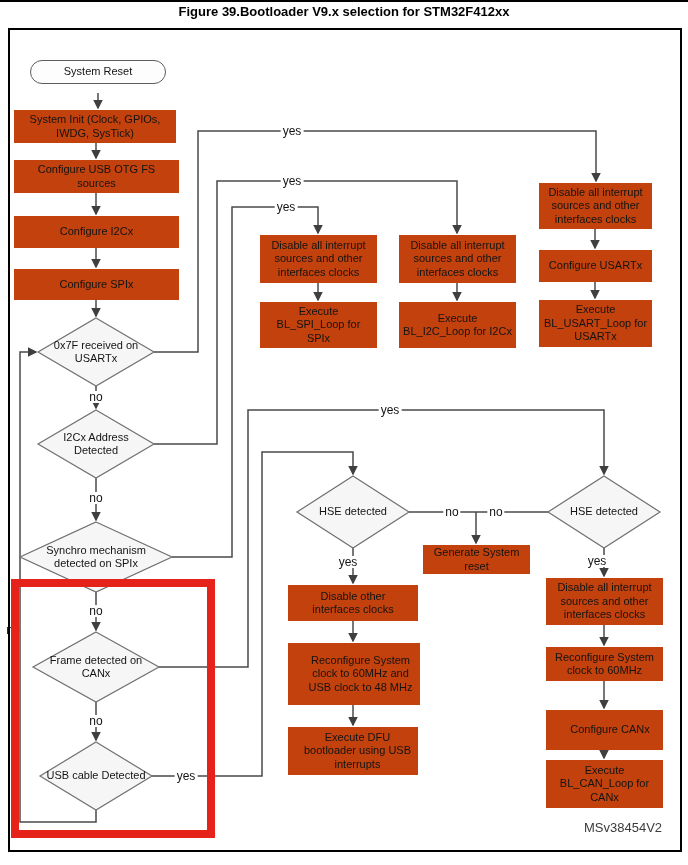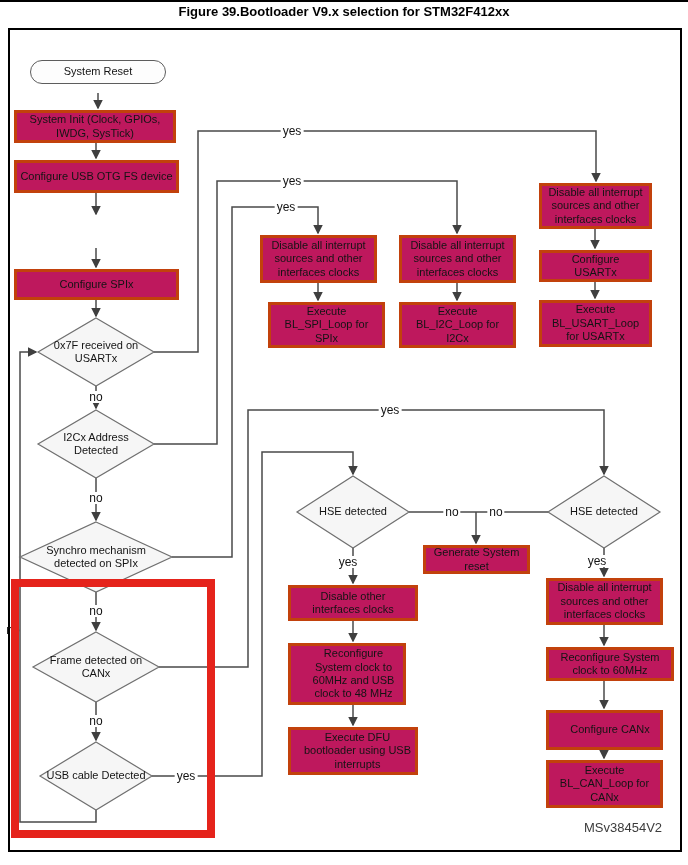--- a/index.html
+++ b/index.html
@@ -11,34 +11,34 @@
   .title{
     position:absolute;left:0;top:4px;width:688px;text-align:center;
     font-size:13px;font-weight:bold;color:#000;
   }
   .frame{
     position:absolute;left:8px;top:28px;width:674px;height:824px;
     border:2px solid #000;box-sizing:border-box;background:#fff;
   }
   .layer{position:absolute;left:0;top:0;width:688px;height:865px;z-index:1;}
   .node{
-    position:absolute;z-index:2;background:#be185d;border:3px solid #c2410c;
+    position:absolute;z-index:2;background:#c2410c;border:1px solid #c2410c;
     box-sizing:border-box;display:flex;align-items:center;justify-content:center;
     text-align:center;font-size:11px;line-height:1.22;color:#141414;padding:1px 3px;
   }
   .stadium{border-radius:17px;border:1px solid #5d5d5d;background:#fdfdfd;}
   .dtext{
     position:absolute;z-index:2;display:flex;align-items:center;justify-content:center;
     text-align:center;font-size:11px;line-height:1.22;color:#141414;background:transparent;
   }
   .lbl{
     position:absolute;z-index:3;transform:translate(-50%,-50%);
     background:#ffffff;font-size:12px;line-height:1;padding:0 2px;color:#141414;
   }
-  .narrow{padding:1px 28px;}
+  .narrow{padding:1px 5px;}
   .narrow2{padding:1px 14px;}
   .watermark{
     position:absolute;z-index:3;left:584px;top:820px;width:70px;text-align:right;
     font-size:13px;color:#3c3c3c;
   }
   .highlight{
     position:absolute;z-index:5;left:11px;top:579px;width:204px;height:259px;
     border:8px solid #e5231b;box-sizing:border-box;pointer-events:none;background:transparent;
   }
 </style>
@@ -92,49 +92,50 @@
       <polygon points="96,522 172,557 96,592 20,557"></polygon>
       <polygon points="96,632 159,667 96,702 33,667"></polygon>
       <polygon points="96,742 152,776 96,810 40,776"></polygon>
       <polygon points="353,476 409,512 353,548 297,512"></polygon>
       <polygon points="604,476 660,512 604,548 548,512"></polygon>
     </g>
   </svg>
 
   <div class="node stadium" style="left:30px;top:60px;width:136px;height:24px;">System Reset</div>
   <div class="node" style="left:14px;top:110px;width:162px;height:33px;">System Init (Clock, GPIOs, IWDG, SysTick)</div>
-  <div class="node" style="left:14px;top:160px;width:165px;height:33px;">Configure USB OTG FS device</div>
+  <div class="node" style="left:14px;top:160px;width:165px;height:33px;">Configure USB OTG FS sources</div>
+  <div class="node" style="left:14px;top:216px;width:165px;height:32px;">Configure I2Cx</div>
   <div class="node" style="left:14px;top:269px;width:165px;height:31px;">Configure SPIx</div>
 
   <div class="dtext" style="left:41px;top:318px;width:110px;height:68px;">0x7F received on USARTx</div>
   <div class="dtext" style="left:41px;top:410px;width:110px;height:68px;">I2Cx Address Detected</div>
   <div class="dtext" style="left:26px;top:522px;width:140px;height:70px;">Synchro mechanism detected on SPIx</div>
   <div class="dtext" style="left:36px;top:632px;width:120px;height:70px;">Frame detected on CANx</div>
   <div class="dtext" style="left:41px;top:742px;width:110px;height:68px;">USB cable Detected</div>
   <div class="dtext" style="left:298px;top:476px;width:110px;height:72px;">HSE detected</div>
   <div class="dtext" style="left:549px;top:476px;width:110px;height:72px;">HSE detected</div>
 
   <div class="node" style="left:260px;top:235px;width:117px;height:48px;">Disable all interrupt sources and other interfaces clocks</div>
-  <div class="node" style="left:268px;top:302px;width:117px;height:46px;">Execute BL_SPI_Loop for SPIx</div>
+  <div class="node" style="left:260px;top:302px;width:117px;height:46px;">Execute BL_SPI_Loop for SPIx</div>
 
   <div class="node" style="left:399px;top:235px;width:117px;height:48px;">Disable all interrupt sources and other interfaces clocks</div>
   <div class="node" style="left:399px;top:302px;width:117px;height:46px;">Execute BL_I2C_Loop for I2Cx</div>
 
   <div class="node" style="left:539px;top:183px;width:113px;height:46px;">Disable all interrupt sources and other interfaces clocks</div>
   <div class="node narrow" style="left:539px;top:250px;width:113px;height:32px;">Configure USARTx</div>
   <div class="node" style="left:539px;top:300px;width:113px;height:47px;">Execute BL_USART_Loop for USARTx</div>
 
   <div class="node" style="left:423px;top:545px;width:107px;height:29px;">Generate System reset</div>
 
   <div class="node narrow2" style="left:288px;top:585px;width:130px;height:36px;">Disable other interfaces clocks</div>
-  <div class="node" style="left:288px;top:643px;width:118px;height:62px;padding-left:16px;">Reconfigure System clock to 60MHz and USB clock to 48 MHz</div>
+  <div class="node" style="left:288px;top:643px;width:132px;height:62px;padding-left:16px;">Reconfigure System clock to 60MHz and USB clock to 48 MHz</div>
   <div class="node" style="left:288px;top:727px;width:130px;height:48px;padding-left:12px;">Execute DFU bootloader using USB interrupts</div>
 
   <div class="node" style="left:546px;top:578px;width:117px;height:47px;">Disable all interrupt sources and other interfaces clocks</div>
-  <div class="node" style="left:546px;top:647px;width:128px;height:34px;">Reconfigure System clock to 60MHz</div>
+  <div class="node" style="left:546px;top:647px;width:117px;height:34px;">Reconfigure System clock to 60MHz</div>
   <div class="node" style="left:546px;top:710px;width:117px;height:40px;padding-left:14px;">Configure CANx</div>
   <div class="node" style="left:546px;top:760px;width:117px;height:48px;">Execute BL_CAN_Loop for CANx</div>
 
   <span class="lbl" style="left:96px;top:397px;">no</span>
   <span class="lbl" style="left:96px;top:498px;">no</span>
   <span class="lbl" style="left:96px;top:611px;">no</span>
   <span class="lbl" style="left:96px;top:721px;">no</span>
   <span class="lbl" style="left:13px;top:630px;background:transparent;">no</span>
   <span class="lbl" style="left:452px;top:512px;">no</span>
   <span class="lbl" style="left:496px;top:512px;">no</span>

